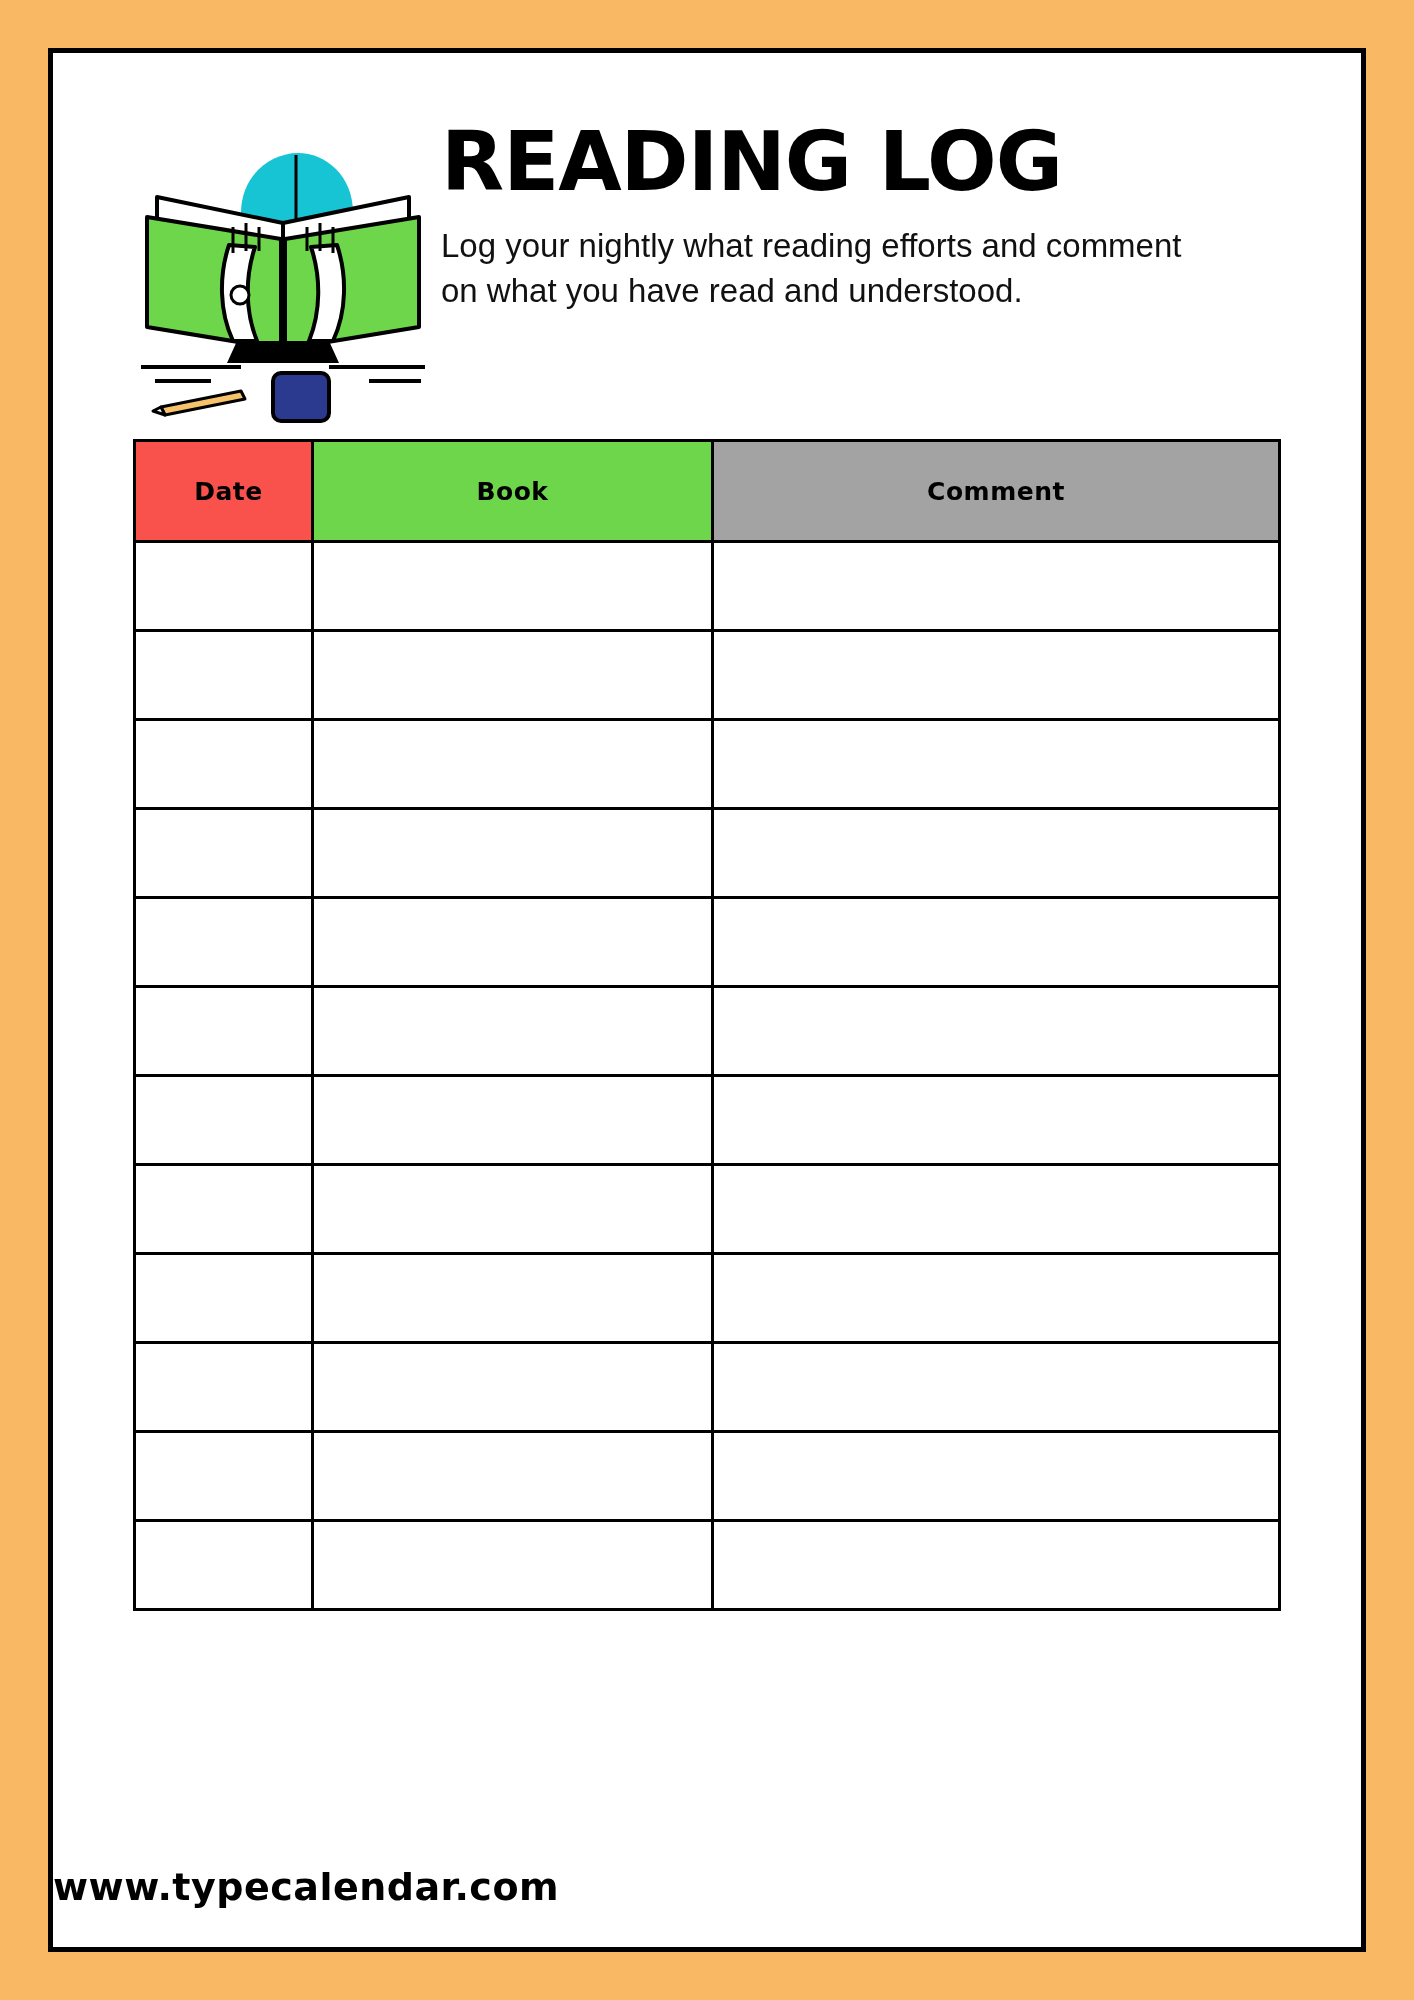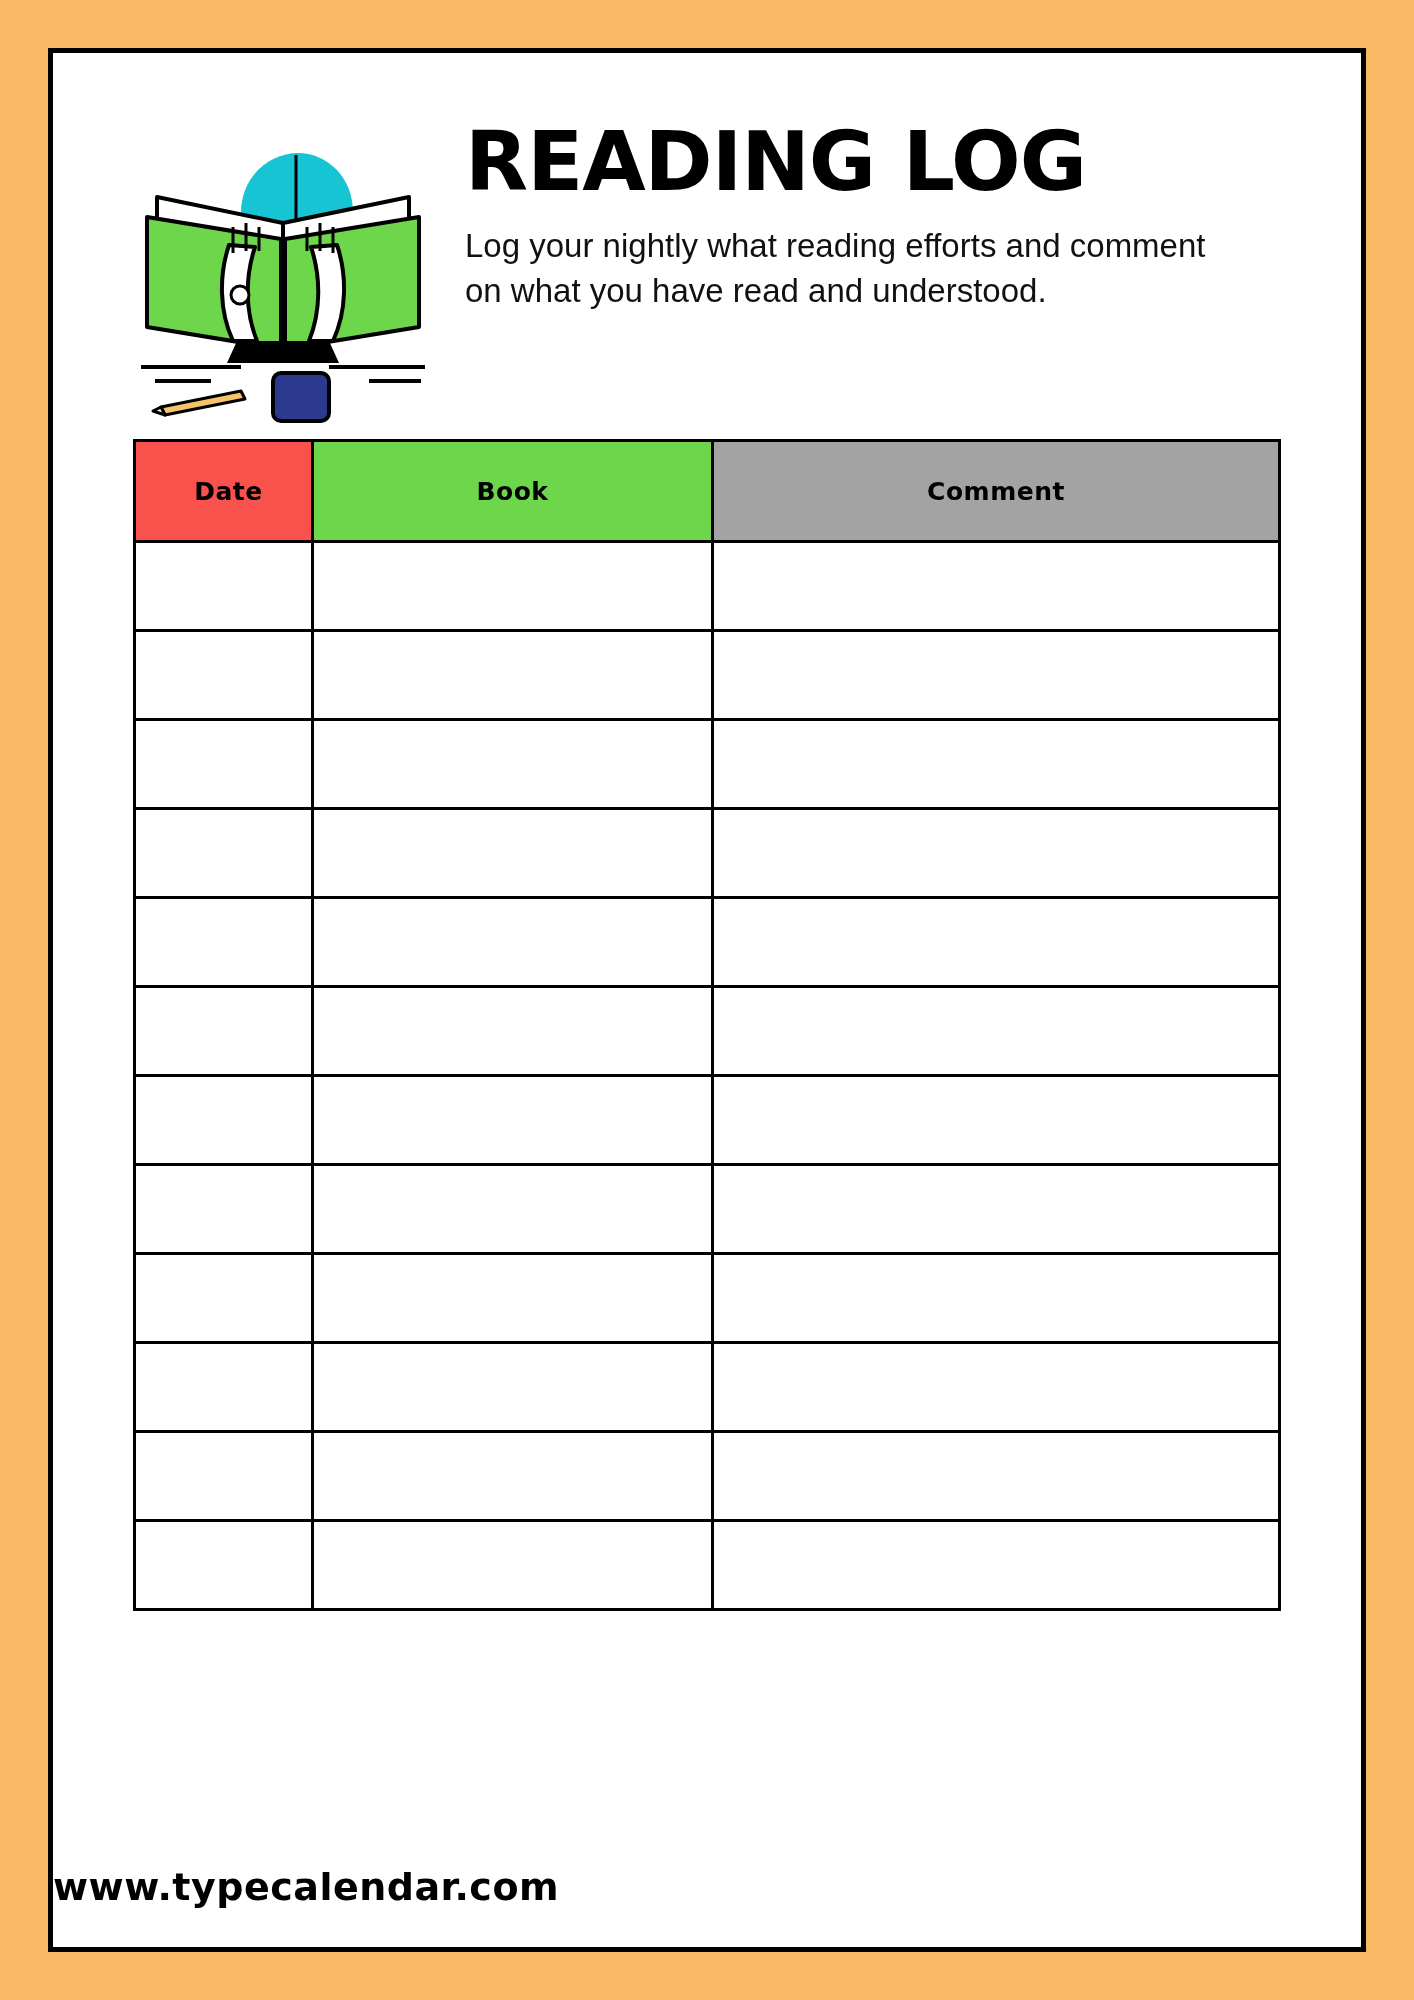--- a/index.html
+++ b/index.html
@@ -32,21 +32,21 @@
     right: 0;
     bottom: 0;
     padding: 60px 80px 0 80px;
     box-sizing: border-box;
   }
 
   
   .header {
     display: flex;
     align-items: flex-start;
-    gap: 32px;
+    gap: 8px;
     height: 320px;
   }
   .header-illustration {
     width: 300px;
     flex: 0 0 300px;
     padding-top: 22px;
   }
   .header-text {
     flex: 1 1 auto;
     padding-top: 10px;

